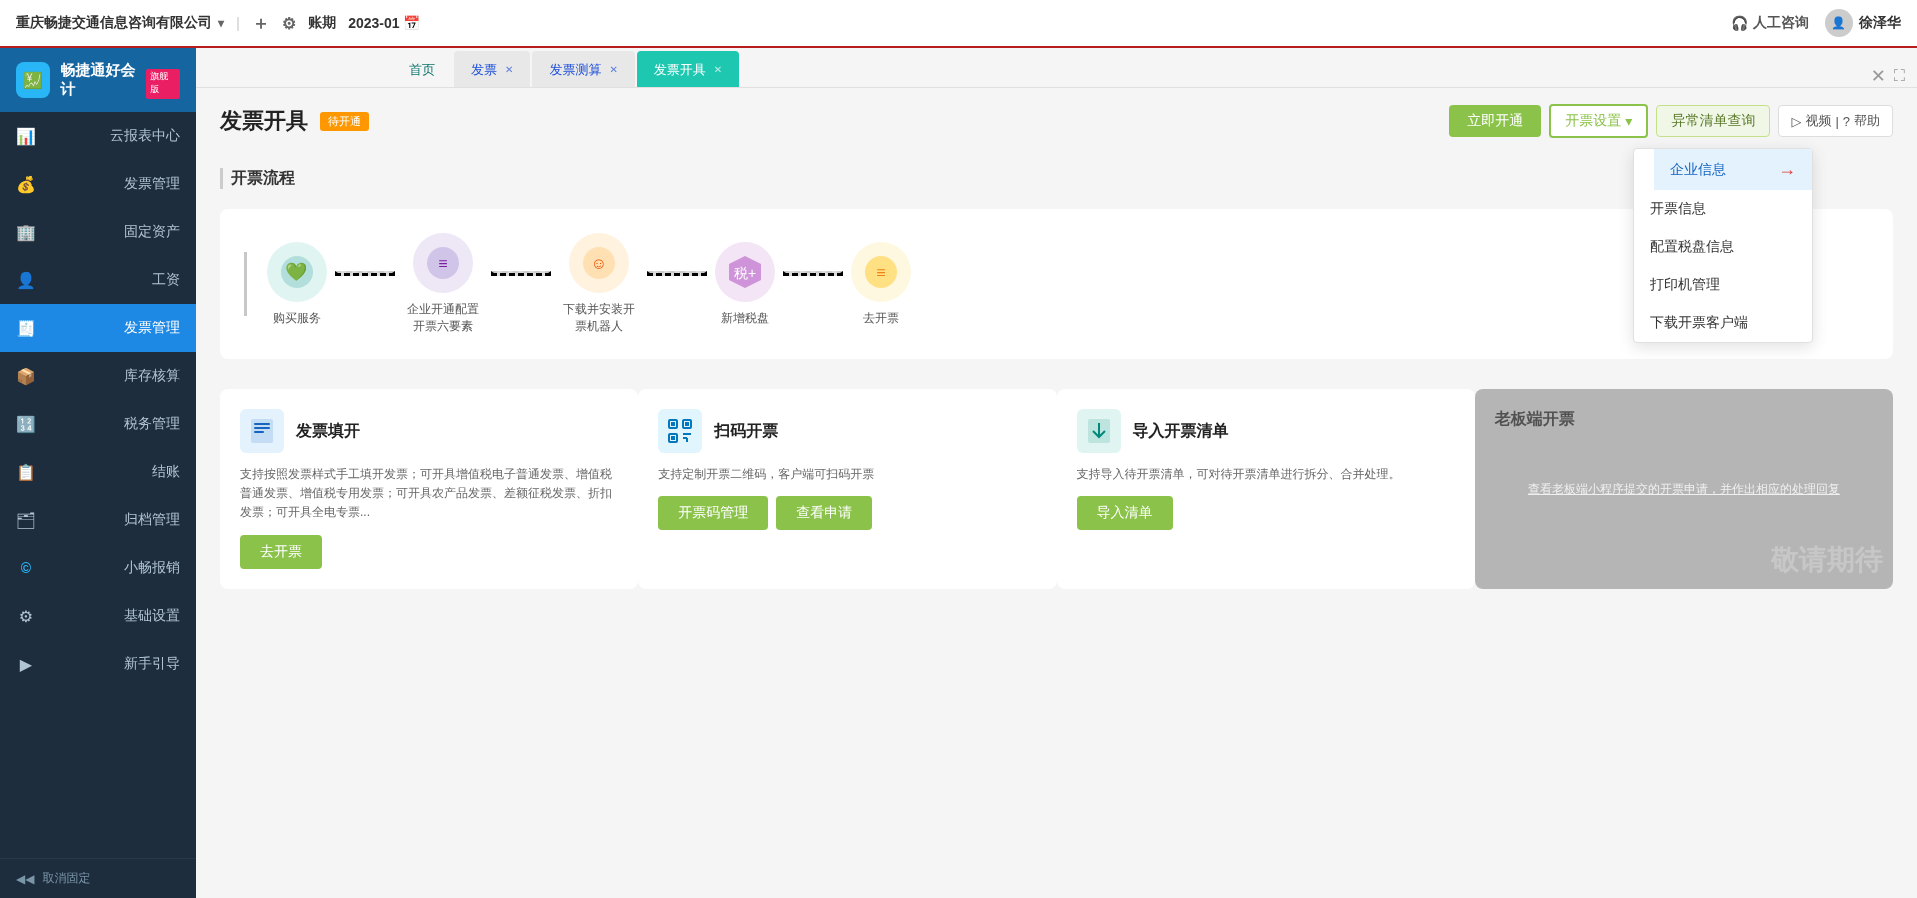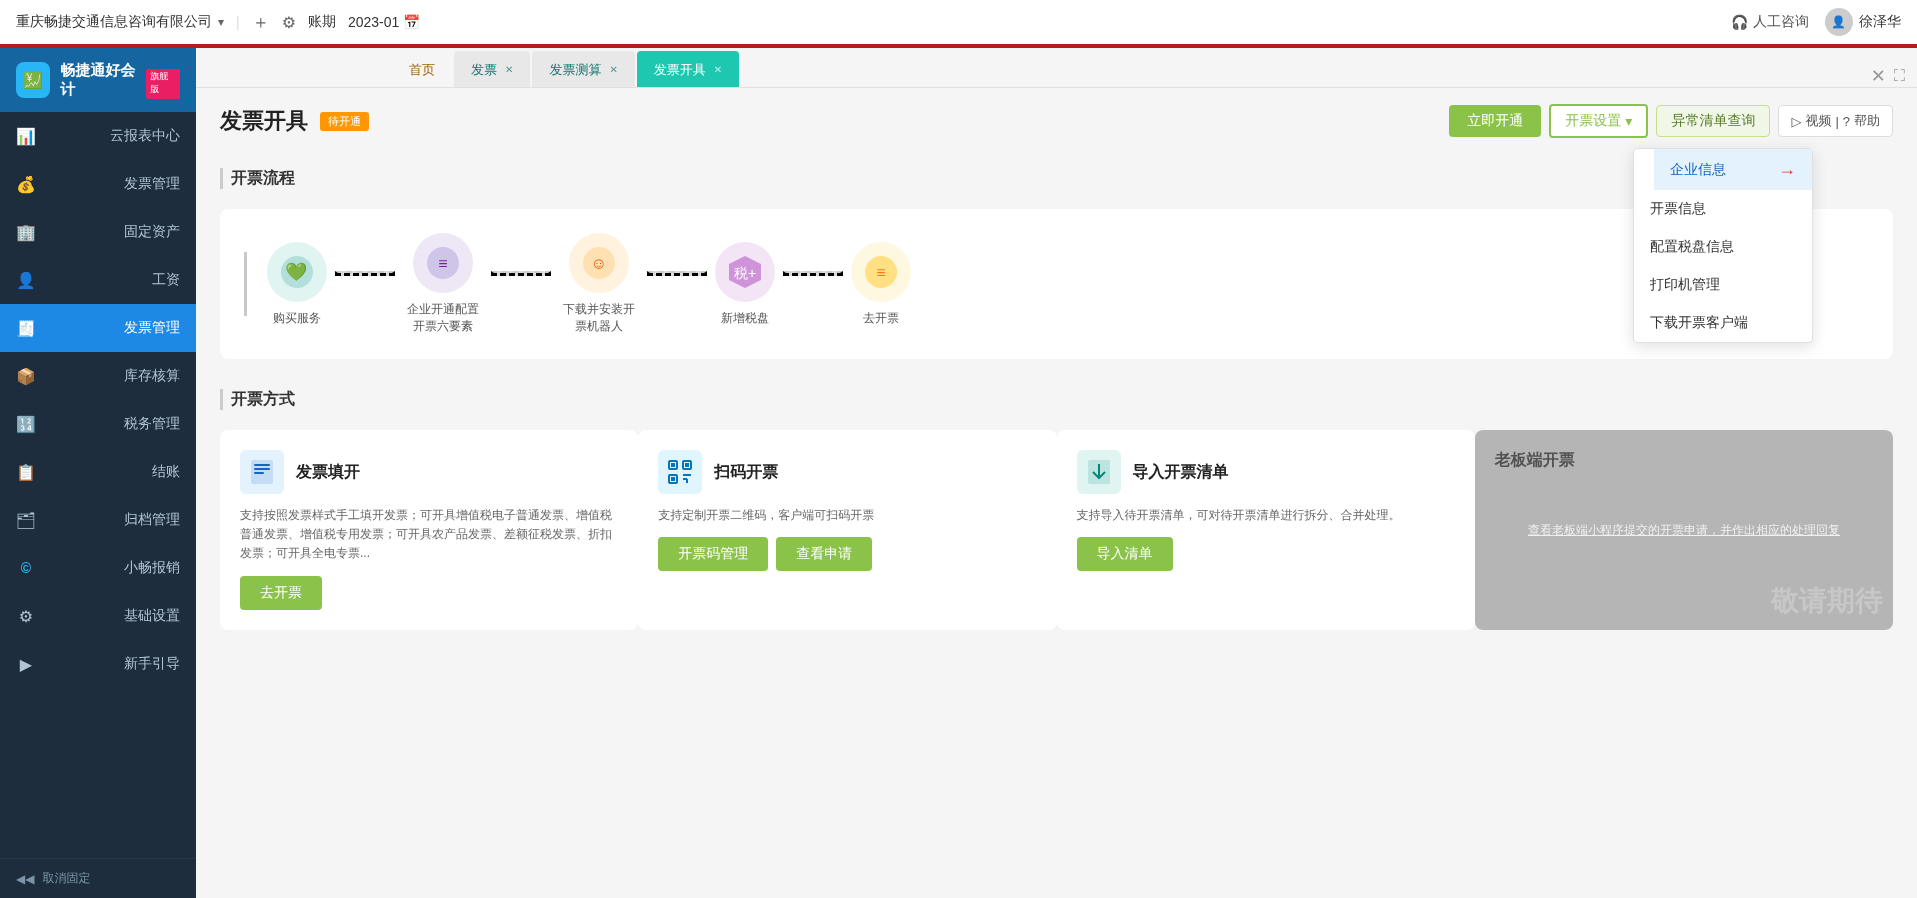--- a/index.html
+++ b/index.html
@@ -1,37 +1,37 @@
 <!DOCTYPE html>
 <html><head>
   <meta charset="utf-8">
   <style>
     * { margin: 0; padding: 0; box-sizing: border-box; }
     body { font-family: 'Microsoft YaHei', '微软雅黑', sans-serif; font-size: 14px; background: #f0f2f5; width: 1917px; height: 898px; overflow: hidden; display: flex; flex-direction: column; }
 
     
-    .top-bar { height: 48px; background: #fff; border-bottom: 4px solid #b91c1c; display: flex; align-items: center; padding: 0 16px; gap: 12px; z-index: 100; }
+    .top-bar { height: 48px; background: #fff; border-bottom: 2px solid #b91c1c; display: flex; align-items: center; padding: 0 16px; gap: 12px; z-index: 100; font-weight: bold; }
     .company-selector { display: flex; align-items: center; gap: 6px; color: #333; font-size: 14px; cursor: pointer; }
     .company-selector .chevron { color: #666; font-size: 12px; }
     .top-bar-divider { color: #ddd; }
     .add-btn { color: #666; font-size: 18px; cursor: pointer; }
     .settings-btn { color: #666; font-size: 16px; cursor: pointer; }
     .period { color: #333; font-size: 14px; display: flex; align-items: center; gap: 4px; }
     .period-icon { color: #666; }
     .top-right { margin-left: auto; display: flex; align-items: center; gap: 16px; color: #333; font-size: 14px; }
     .user-info { display: flex; align-items: center; gap: 6px; cursor: pointer; }
     .user-avatar { width: 28px; height: 28px; border-radius: 50%; background: #ccc; display: flex; align-items: center; justify-content: center; color: #fff; font-size: 12px; }
     .support { display: flex; align-items: center; gap: 4px; cursor: pointer; color: #555; }
 
     
     .tab-bar { height: 40px; background: #f5f5f5; border-bottom: 1px solid #e0e0e0; display: flex; align-items: flex-end; padding-left: 196px; }
-    .tab { height: 36px; padding: 0 16px; display: flex; align-items: center; gap: 8px; cursor: pointer; color: #0f766e; font-size: 13px; border: 1px solid transparent; border-bottom: none; border-radius: 4px 4px 0 0; background: #e8e8e8; margin-right: 2px; position: relative; }
+    .tab { height: 36px; padding: 0 16px; display: flex; align-items: center; gap: 8px; cursor: pointer; color: #1d4ed8; font-size: 13px; border: 1px solid transparent; border-bottom: none; border-radius: 4px 4px 0 0; background: #e8e8e8; margin-right: 2px; position: relative; }
     .tab.active { background: #1ec7b0; color: #fff; font-weight: 500; }
     .tab .close-icon { font-size: 10px; opacity: 0.7; cursor: pointer; }
-    .tab.home { background: #f5f5f5; color: #a16207; }
+    .tab.home { background: #f5f5f5; color: #0f766e; }
 
     
     .main-layout { display: flex; flex: 1; overflow: hidden; }
 
     
     .sidebar { width: 196px; background: #1e2d3d; color: #b0bec5; display: flex; flex-direction: column; overflow-y: auto; flex-shrink: 0; }
     .logo-area { height: 64px; background: #1565a0; display: flex; align-items: center; padding: 0 16px; gap: 10px; }
     .logo-icon { width: 36px; height: 36px; background: #29b6f6; border-radius: 8px; display: flex; align-items: center; justify-content: center; color: #fff; font-size: 16px; }
     .logo-text { color: #fff; font-size: 15px; font-weight: bold; }
     .logo-badge { background: #e91e63; color: #fff; font-size: 9px; padding: 1px 4px; border-radius: 2px; margin-top: 8px; }
@@ -315,21 +315,20 @@
               <svg width="36" height="36" viewBox="0 0 36 36">
                   <circle cx="18" cy="18" r="16" fill="#ffe082"></circle>
                   <text x="18" y="24" text-anchor="middle" font-size="16" fill="#f57f17">≡</text>
                 </svg>
             </div>
             <span class="step-label">去开票</span>
           </div>
         </div>
 
         <div class="payment-section">
-          <div class="section-title">开票方式</div>
           <div class="payment-grid">
 
             <div class="payment-card">
               <div class="payment-card-header">
                 <div class="payment-icon blue">
                   <svg width="28" height="28" viewBox="0 0 28 28">
                       <rect x="3" y="2" width="22" height="24" rx="2" fill="#1565c0" opacity="0.15"></rect>
                       <rect x="6" y="6" width="16" height="2" rx="1" fill="#1565c0"></rect>
                       <rect x="6" y="10" width="16" height="2" rx="1" fill="#1565c0"></rect>
                       <rect x="6" y="14" width="10" height="2" rx="1" fill="#1565c0"></rect>

